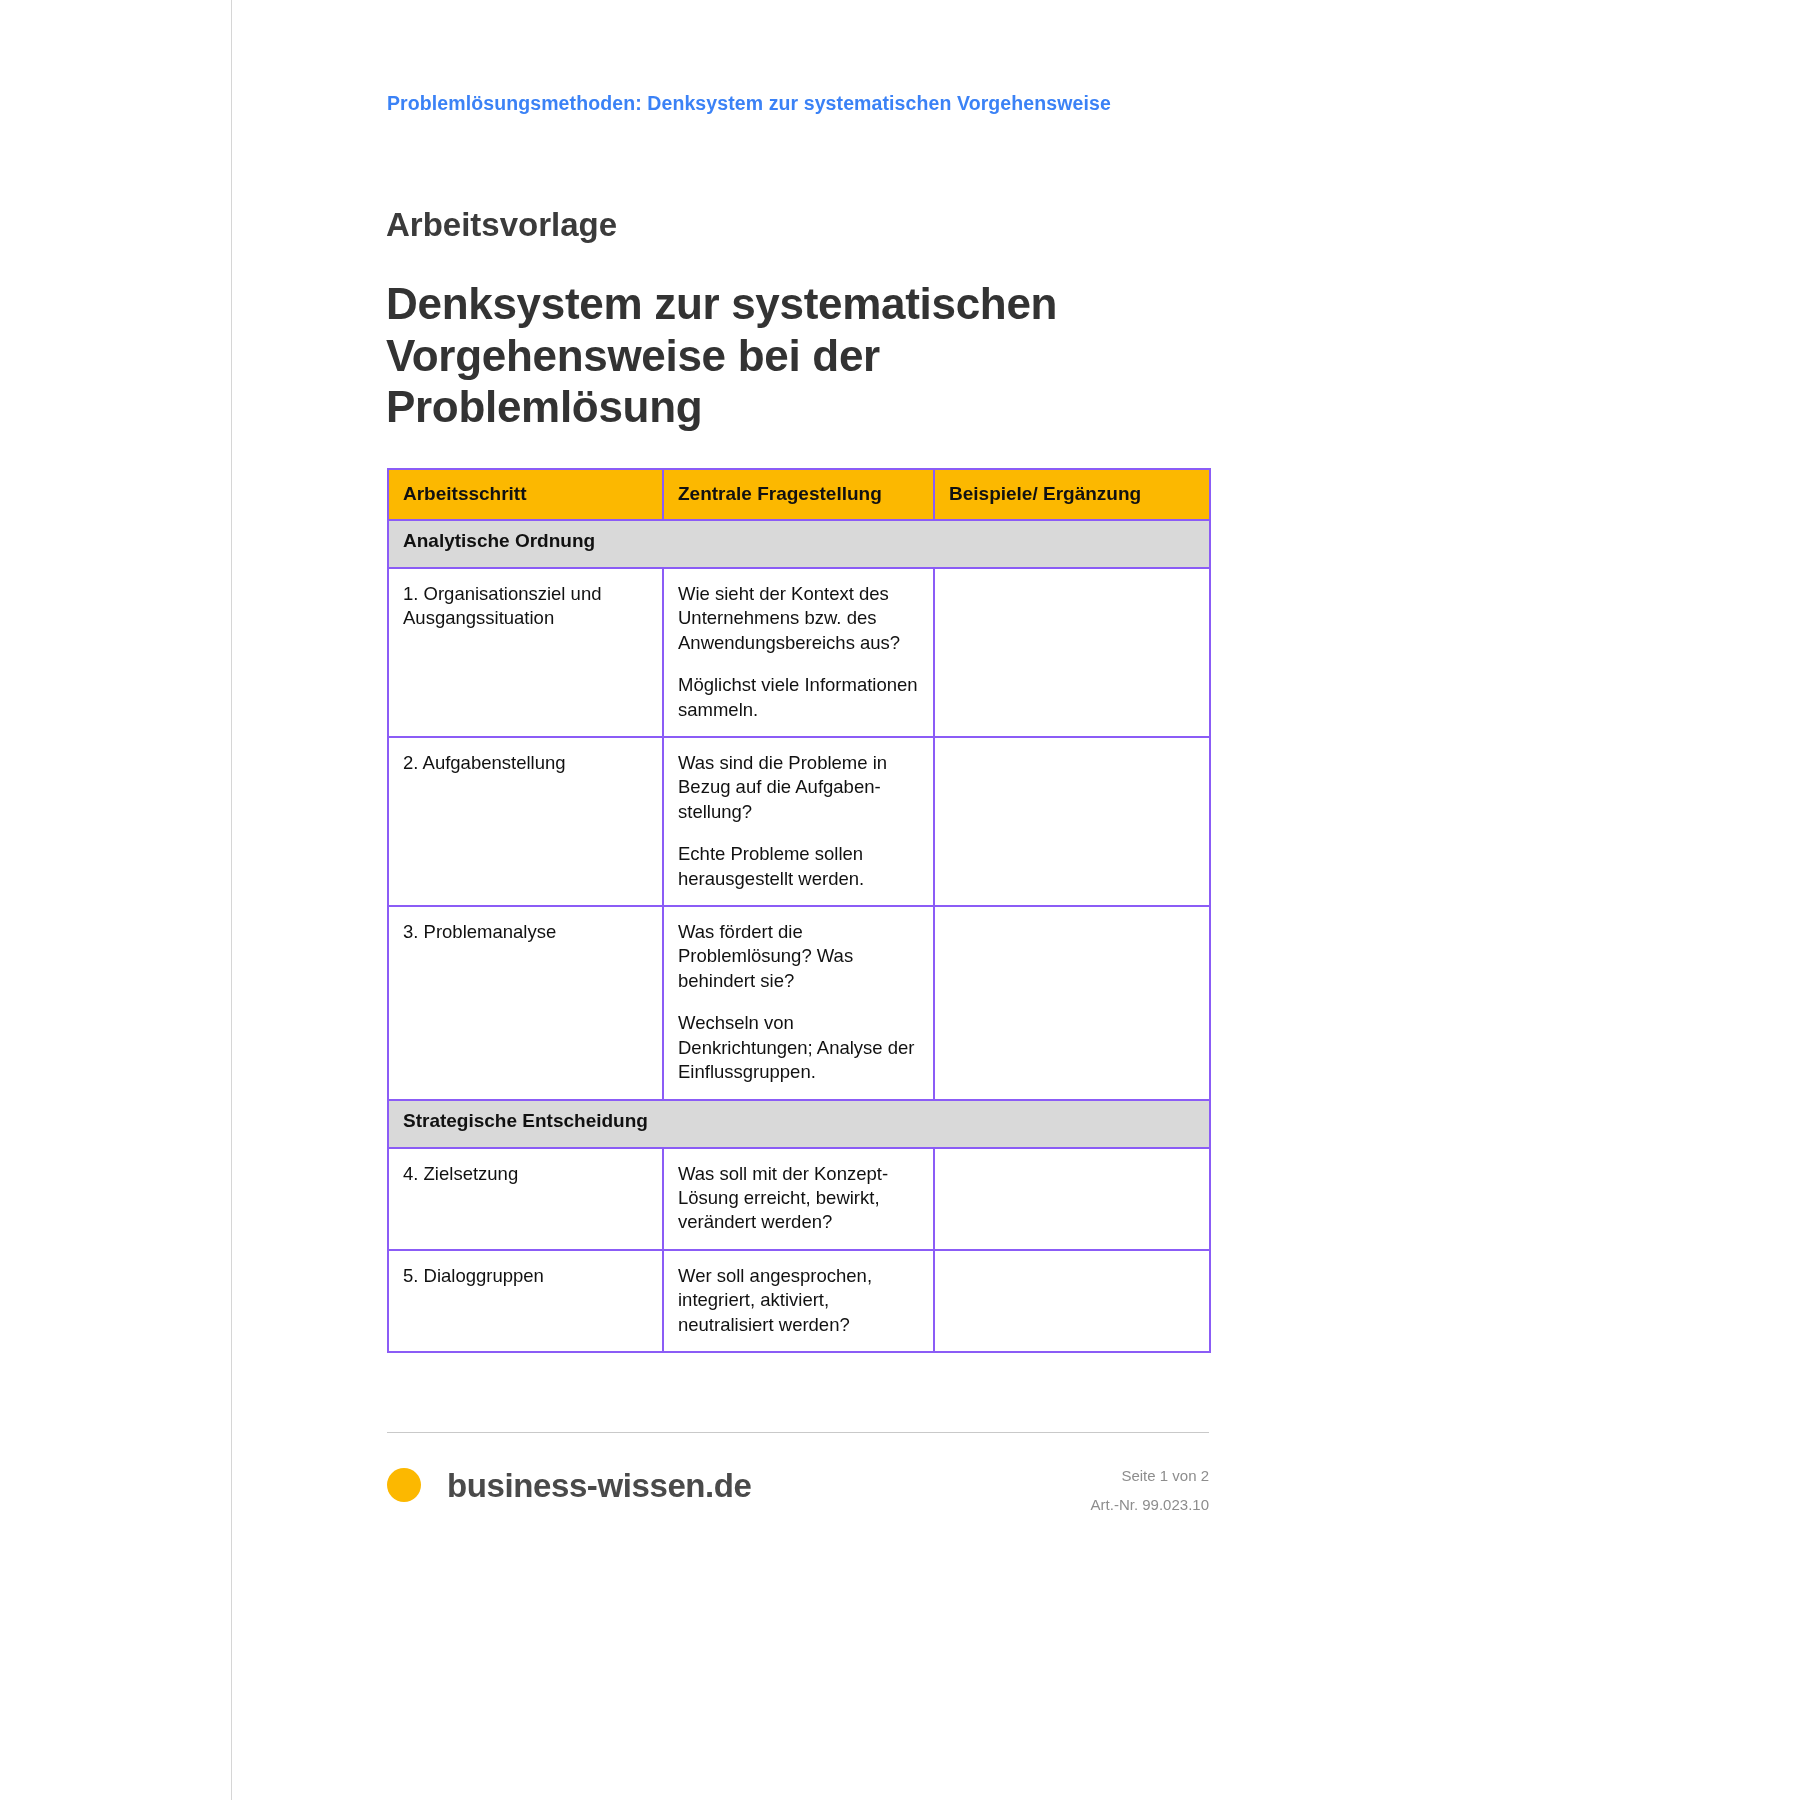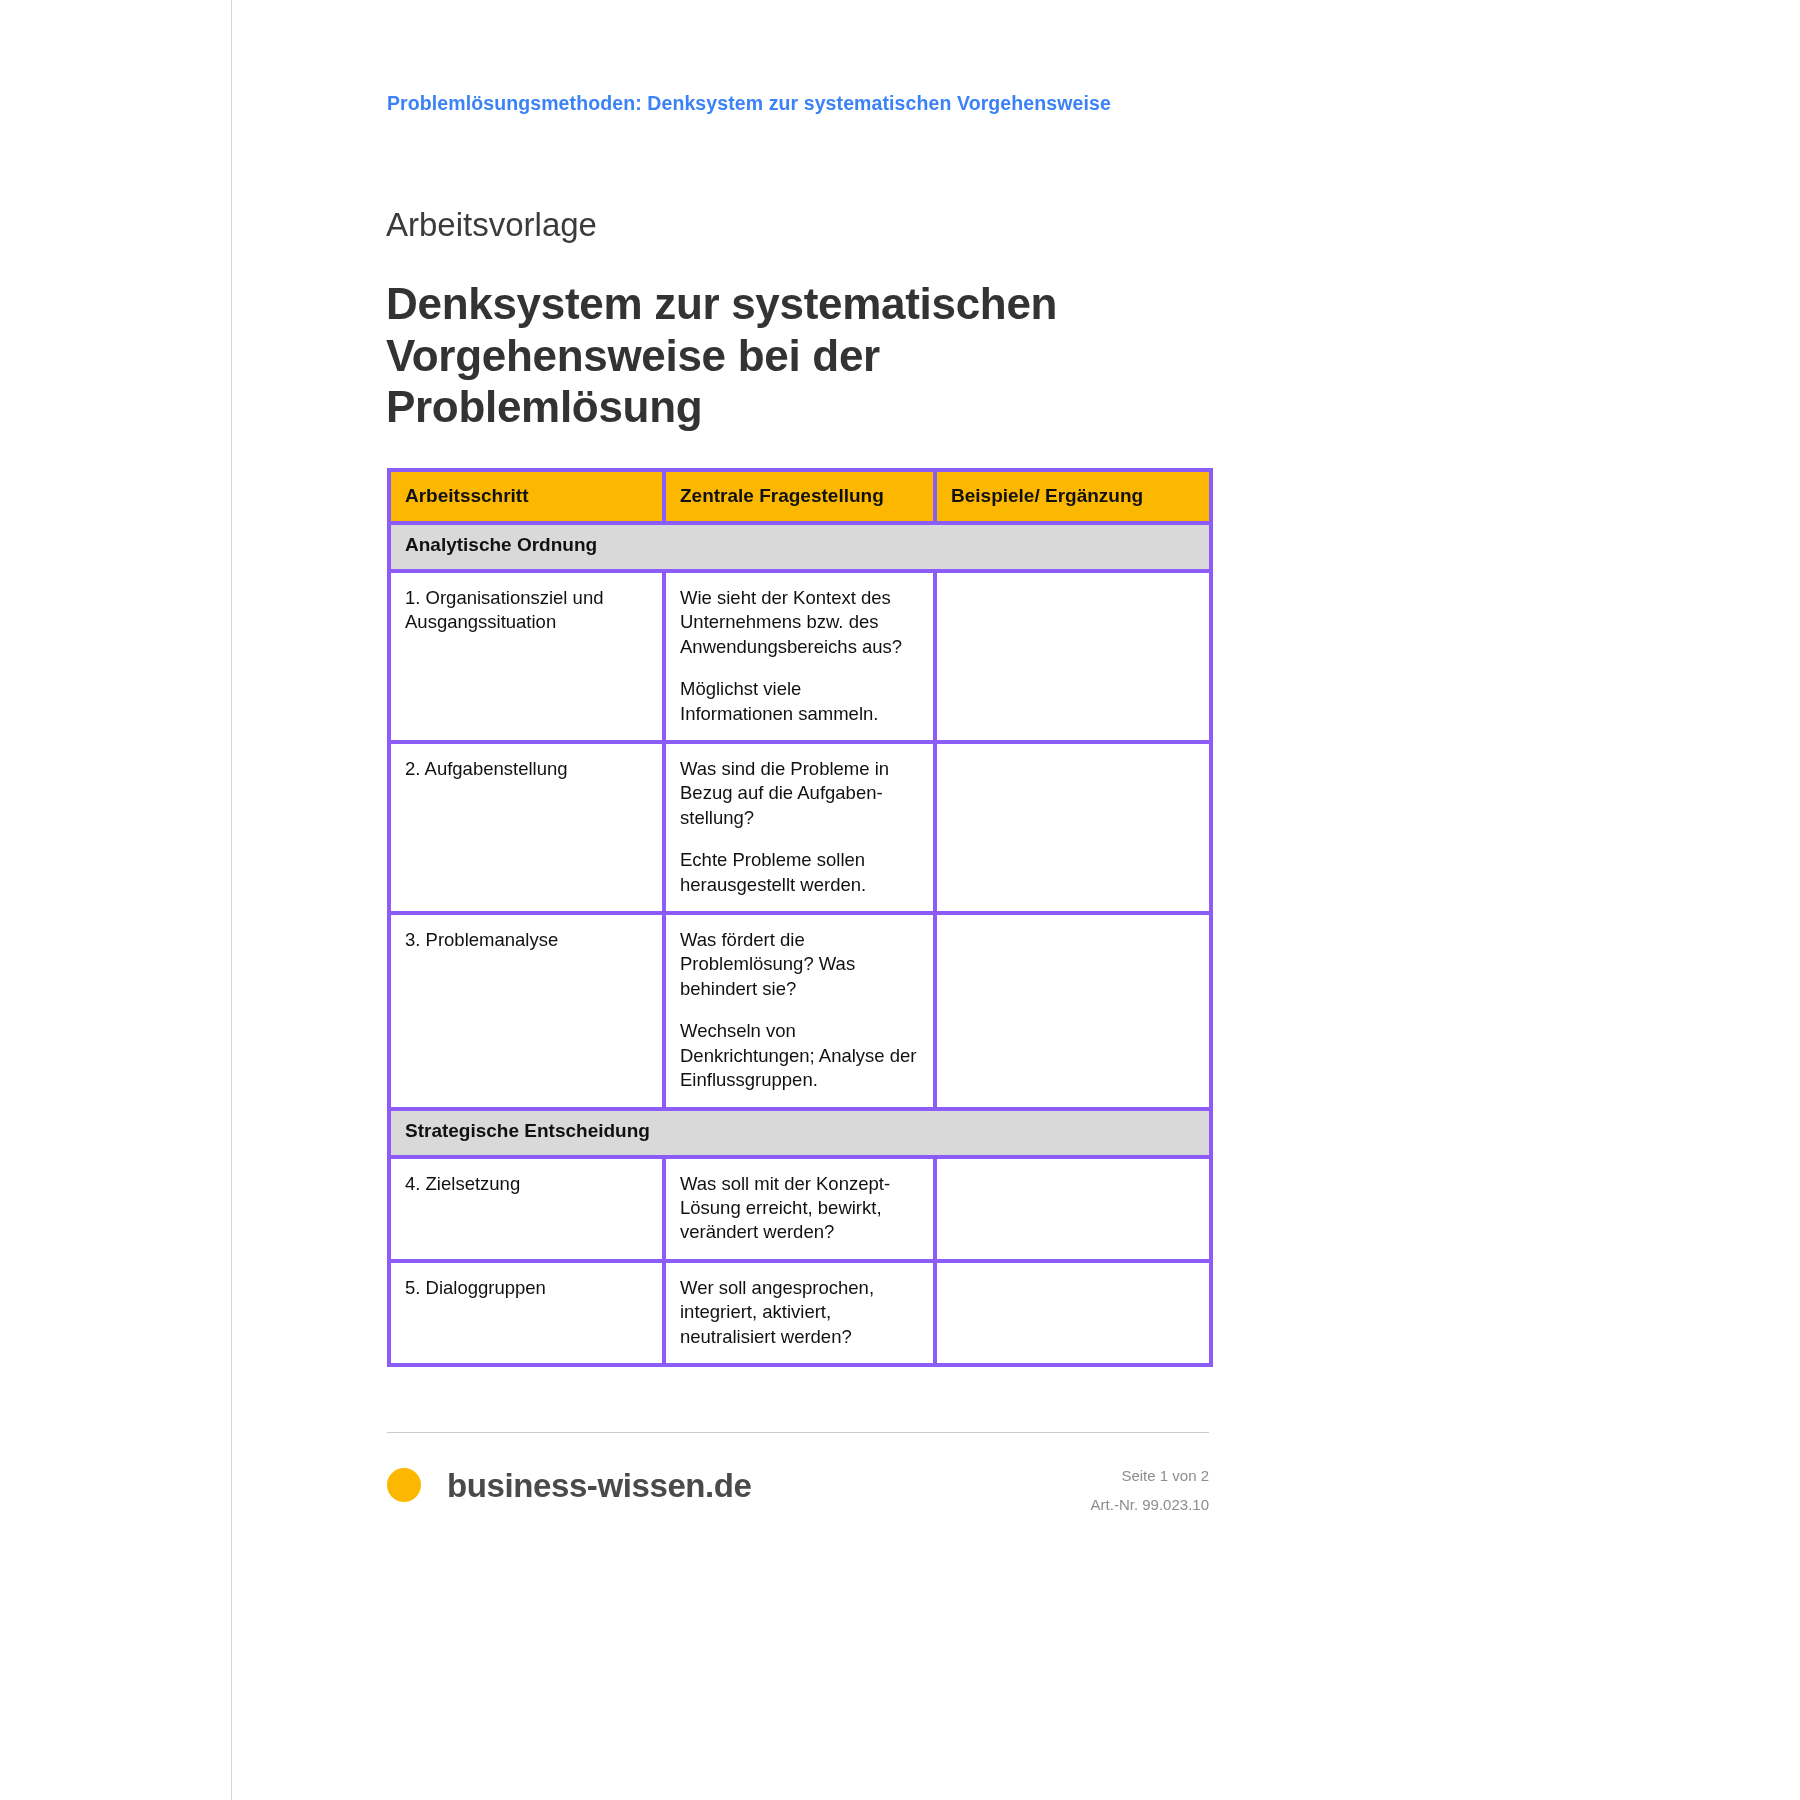--- a/index.html
+++ b/index.html
@@ -70,21 +70,21 @@
 
   
   .title-block {
     position: absolute;
     left: 120px;
     top: 205px;
     width: 760px;
   }
   .kicker {
     font-size: 33px;
-    font-weight: 400;
+    font-weight: 700;
     color: #3b3b3b;
     line-height: 1.2;
     margin-bottom: 11px;
   }
   .main-title {
     font-size: 44px;
     font-weight: 700;
     color: #333333;
     line-height: 1.18;
     letter-spacing: -0.3px;
@@ -104,21 +104,21 @@
     table-layout: fixed;
     font-size: 18.5px;
     color: #121212;
   }
   table.grid col.c1 { width: 275px; }
   table.grid col.c2 { width: 271px; }
   table.grid col.c3 { width: 276px; }
 
   table.grid th,
   table.grid td {
-    border: 4px solid #8b5cf6;
+    border: 2px solid #8b5cf6;
     vertical-align: top;
     padding: 13px 14px 14px 14px;
     box-sizing: border-box;
   }
 
   thead th {
     background: #fcb800;
     font-weight: 700;
     font-size: 19px;
     color: #111111;

